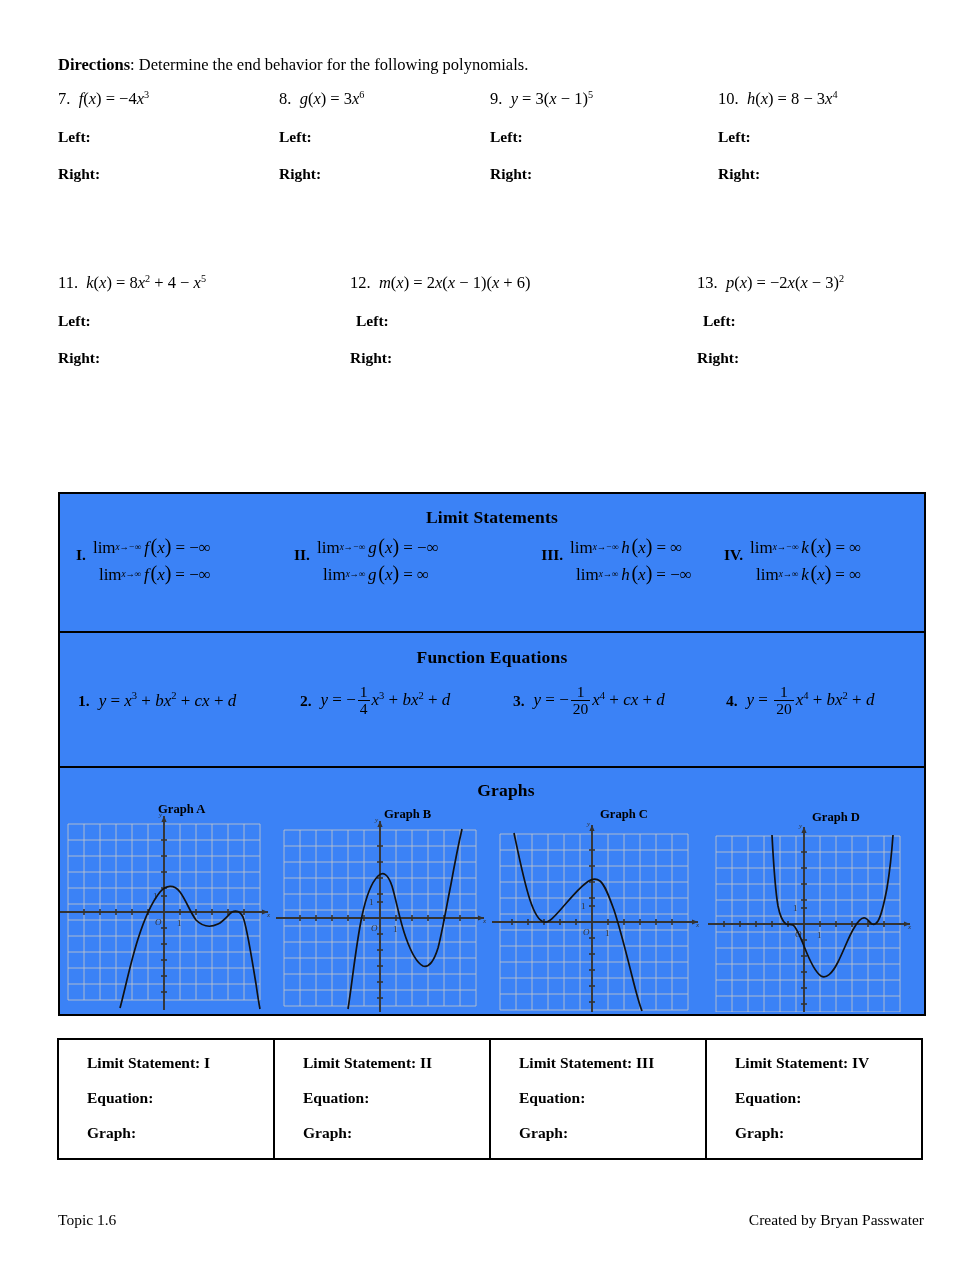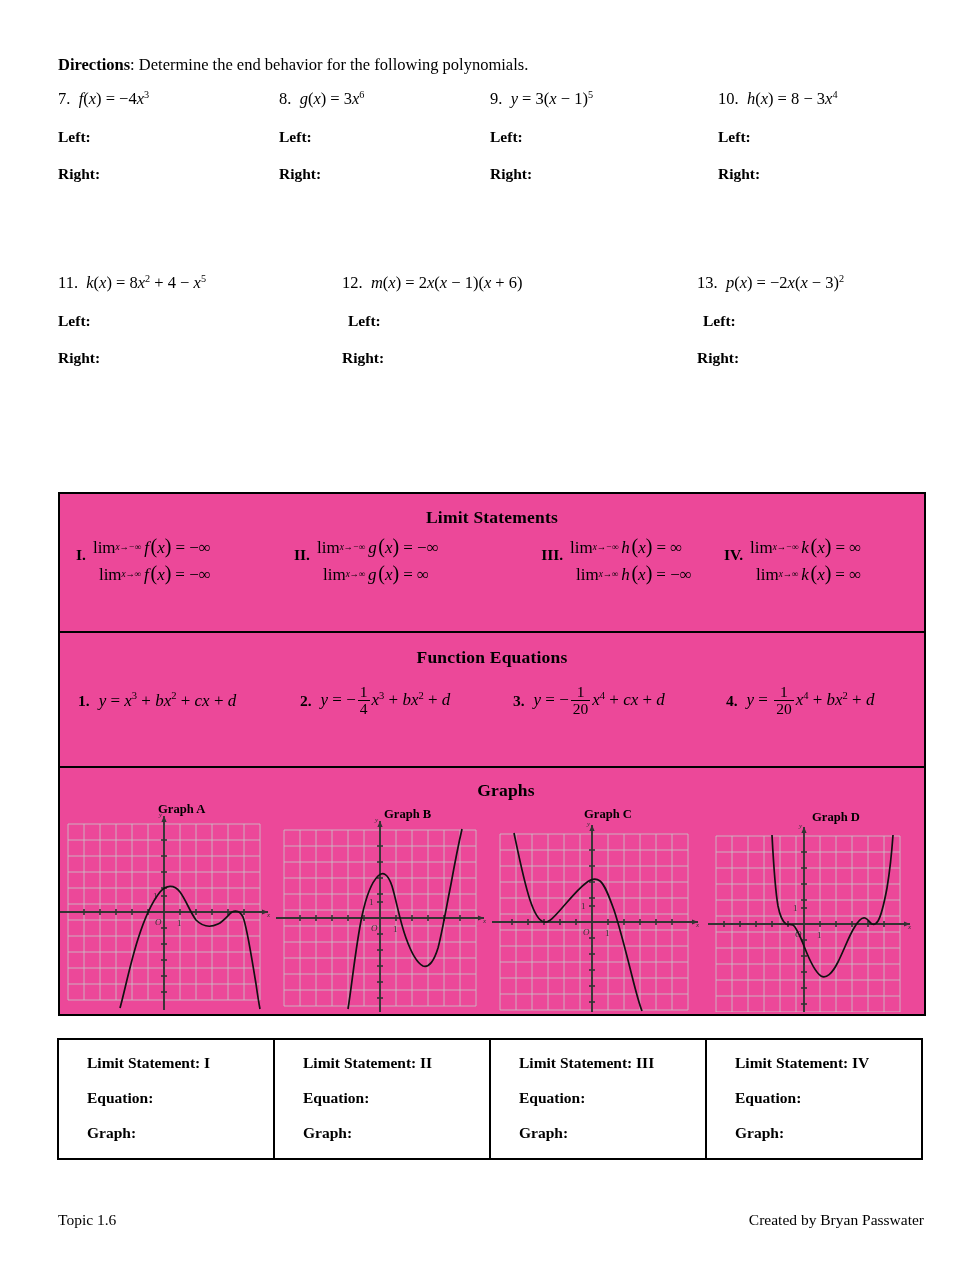--- a/index.html
+++ b/index.html
@@ -55,21 +55,21 @@
   }
 
   
   #matchbox {
     position: absolute;
     left: 58px; top: 492px;
     width: 868px;
     height: 524px;
     border: 2.2px solid #000;
     box-sizing: border-box;
-    background: #ec4899;
+    background: #3b82f6;
   }
   .sect-hd {
     text-align: center;
     font-weight: bold;
     font-size: 17.5px;
     letter-spacing: .2px;
   }
   .divider {
     border-bottom: 2.2px solid #000;
   }
@@ -251,21 +251,21 @@
 
   <div class="problem" style="left:58px; top:273px;">
     <div class="stmt">
       <span>11.</span>
       <span class="mathvar">&nbsp;k</span>(<span class="mathvar">x</span>) = 8<span class="mathvar">x</span><sup class="exn">2</sup> + 4 − <span class="mathvar">x</span><sup class="exn">5</sup>
     </div>
     <div class="lbl row-left">Left:</div>
     <div class="lbl row-right">Right:</div>
   </div>
 
-  <div class="problem" style="left:342px; top:273px;">
+  <div class="problem" style="left:350px; top:273px;">
     <div class="stmt">
       <span>12.</span>
       <span class="mathvar">&nbsp;m</span>(<span class="mathvar">x</span>) = 2<span class="mathvar">x</span>(<span class="mathvar">x</span> − 1)(<span class="mathvar">x</span> + 6)
     </div>
     <div class="lbl row-left" style="margin-left:6px;">Left:</div>
     <div class="lbl row-right">Right:</div>
   </div>
 
   <div class="problem" style="left:697px; top:273px;">
     <div class="stmt">
@@ -538,21 +538,21 @@
             <text x="207" y="119" font-family="Liberation Serif, serif" font-size="7" font-style="italic" fill="#333">x</text>
             <text x="99" y="18" font-family="Liberation Serif, serif" font-size="7" font-style="italic" fill="#333">y</text>
             <text x="95" y="127" font-family="Liberation Serif, serif" font-size="9" font-style="italic" fill="#333">O</text>
             <text x="117" y="128" font-family="Liberation Serif, serif" font-size="9" fill="#333">1</text>
             <text x="93" y="101" font-family="Liberation Serif, serif" font-size="9" fill="#333">1</text>
             <path d="M 72,205 C 76,180 80,140 86,112 C 90,93 96,78 102,72 C 107,67 112,70 116,82 C 120,95 124,118 130,134 C 135,148 141,159 147,162 C 153,164 158,157 162,144 C 166,129 170,105 175,80 C 179,58 183,38 186,25" fill="none" stroke="#111" stroke-width="1.7"></path>
           </svg>
         </div>
 
         <div class="graph-cell">
-          <div class="graph-title" style="left:92px; top:3px;">Graph C</div>
+          <div class="graph-title" style="left:108px; top:3px;">Graph C</div>
           <svg class="graph-svg" width="217" height="208" viewBox="0 0 217 208">
             <g stroke="#c8c8c8" stroke-width="0.8">
               <line x1="8" y1="30" x2="196" y2="30"></line>
                 <line x1="8" y1="46" x2="196" y2="46"></line>
               <line x1="8" y1="62" x2="196" y2="62"></line>
                 <line x1="8" y1="78" x2="196" y2="78"></line>
               <line x1="8" y1="94" x2="196" y2="94"></line>
                 <line x1="8" y1="110" x2="196" y2="110"></line>
               <line x1="8" y1="126" x2="196" y2="126"></line>
                 <line x1="8" y1="142" x2="196" y2="142"></line>

